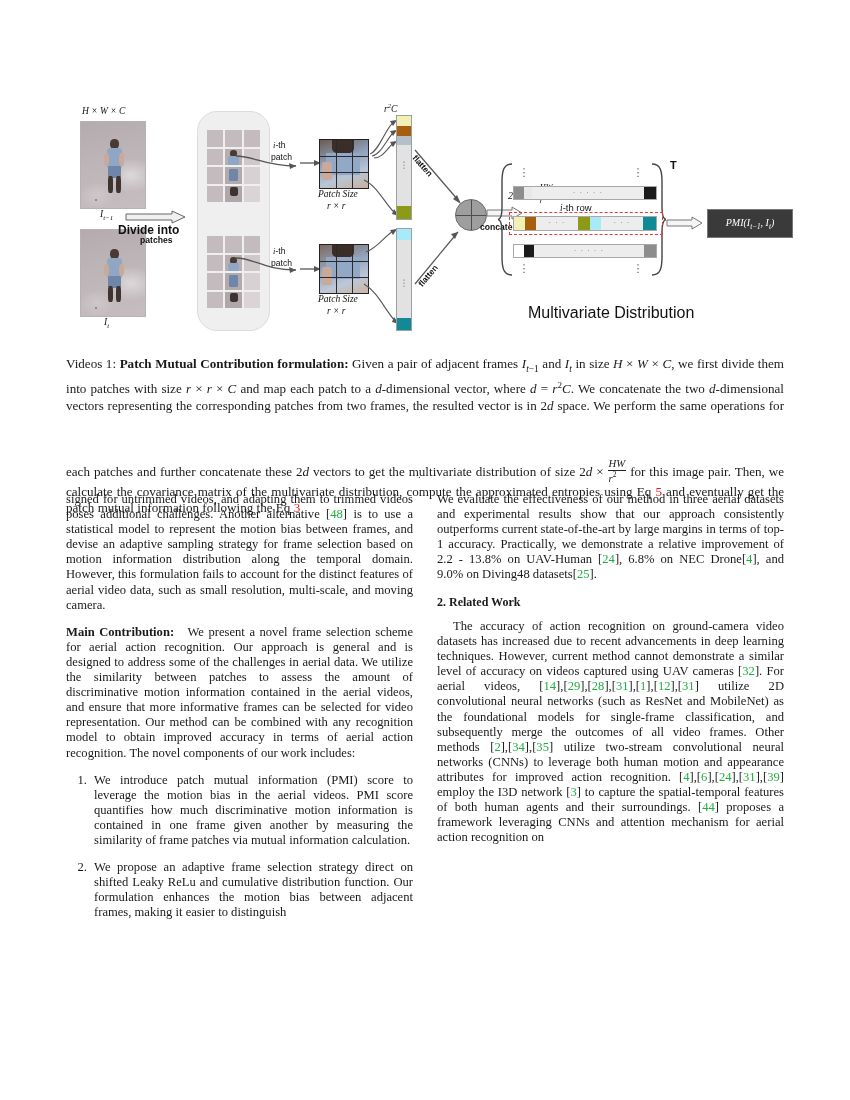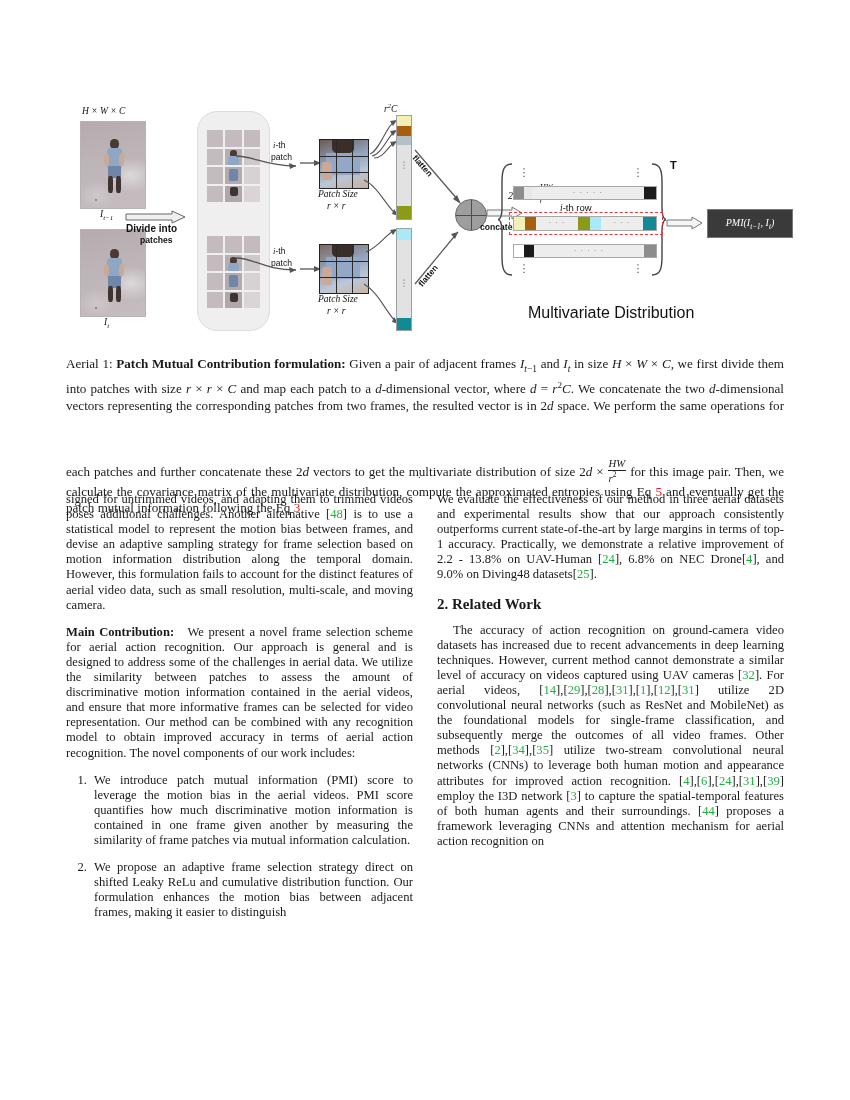--- a/index.html
+++ b/index.html
@@ -199,21 +199,21 @@
   }
   .col-left { left: 66px; }
   .col-right { left: 437px; }
 
   .col p { margin: 0 0 12px 0; }
   .col p.indent { text-indent: 16px; }
 
   h2.sec {
     font-family: "Liberation Serif", serif;
     font-weight: bold;
-    font-size: 15px;
+    font-size: 12px;
     margin: 1px 0 10px 0;
     line-height: 1.2;
   }
   h3.subsec {
     font-family: "Liberation Serif", serif;
     font-weight: bold;
     font-size: 13.2px;
     margin: 0 0 9px 0;
     line-height: 1.2;
   }
@@ -277,21 +277,21 @@
         <div class="p-legL" style="left:5px; top:37px; width:5px; height:16px;"></div>
         <div class="p-legR" style="left:13px; top:37px; width:5px; height:16px;"></div>
       </div>
       <div class="speck" style="left:14px; top:77px;"></div>
     </div>
     <div class="fig-label" style="left:38px; top:221px;"><span class="mi">I</span><sub><span class="mi">t</span></sub></div>
 
     <svg class="block-arrow" style="left:58px; top:114px;" width="64" height="14" viewBox="0 0 64 14">
       <path d="M2 4 L48 4 L48 1 L61 7 L48 13 L48 10 L2 10 Z" fill="#f0f0f0" stroke="#666" stroke-width="1"></path>
     </svg>
-    <div class="fig-label sans bold" style="left:60px; top:127px; font-size:10px;">Divide into</div>
+    <div class="fig-label sans bold" style="left:52px; top:127px; font-size:12px;">Divide into</div>
     <div class="fig-label sans bold" style="left:74px; top:139px; font-size:8.6px;">patches</div>
 
     <div class="patch-panel" style="left:131px; top:15px; width:71px; height:218px;">
       <div class="patch-grid" style="left:9px; top:18px; width:53px; height:72px;">
         <div class="patch-cell"></div>
         <div class="patch-cell"></div>
         <div class="patch-cell"></div>
         <div class="patch-cell"></div>
         <div class="patch-cell" style="background:#b7aeb2;">
           <div style="position:absolute;left:5px;top:1px;width:7px;height:7px;background:#4a3a34;border-radius:45%;"></div>
@@ -490,21 +490,21 @@
       <path d="M1 4 L26 4 L26 1 L36 7 L26 13 L26 10 L1 10 Z" fill="#f5f5f5" stroke="#777" stroke-width="1"></path>
     </svg>
 
     <div class="pmi-box" style="left:641px; top:113px; width:84px; height:27px;">
       <span><span class="mi">PMI</span>(<span class="mi">I</span><sub><span class="mi">t</span>−1</sub>, <span class="mi">I</span><sub><span class="mi">t</span></sub>)</span>
     </div>
 
   </div>
 
   <div class="caption">
-    <span>Aerial 1:</span>
+    <span>Videos 1:</span>
     <b>Patch Mutual Contribution formulation:</b>
     Given a pair of adjacent frames <span class="mi">I</span><sub><span class="mi">t</span>−1</sub> and <span class="mi">I</span><sub><span class="mi">t</span></sub> in size <span class="mi">H</span> × <span class="mi">W</span> × <span class="mi">C</span>, we first divide them into patches with size <span class="mi">r</span> × <span class="mi">r</span> × <span class="mi">C</span> and map each patch to a <span class="mi">d</span>-dimensional vector, where <span class="mi">d</span> = <span class="mi">r</span><sup>2</sup><span class="mi">C</span>. We concatenate the two <span class="mi">d</span>-dimensional vectors representing the corresponding patches from two frames, the resulted vector is in 2<span class="mi">d</span> space. We perform the same operations for each patches and further concatenate these 2<span class="mi">d</span> vectors to get the multivariate distribution of size 2<span class="mi">d</span> × <span class="frac"><span class="num"><span class="mi">HW</span></span><span class="den"><span class="mi">r</span><sup>2</sup></span></span> for this image pair. Then, we calculate the covariance matrix of the multivariate distribution, compute the approximated entropies using Eq <span class="cite-red">5</span> and eventually get the patch mutual information following the Eq <span class="cite-red">3</span>
   </div>
 
   <div class="mini-dot">.</div>
 
   <div class="col col-left">
     <p>signed for untrimmed videos, and adapting them to trimmed videos poses additional challenges. Another alternative [<span class="cite">48</span>] is to use a statistical model to represent the motion bias between frames, and devise an adaptive sampling strategy for frame selection based on motion information distribution along the temporal domain. However, this formulation fails to account for the distinct features of aerial video data, such as small resolution, multi-scale, and moving camera.</p>
 
     <p><span class="lead">Main Contribution:</span>&nbsp;&nbsp; We present a novel frame selection scheme for aerial action recognition. Our approach is general and is designed to address some of the challenges in aerial data. We utilize the similarity between patches to assess the amount of discriminative motion information contained in the aerial videos, and ensure that more informative frames can be selected for video representation. Our method can be combined with any recognition model to obtain improved accuracy in terms of aerial action recognition. The novel components of our work includes:</p>

